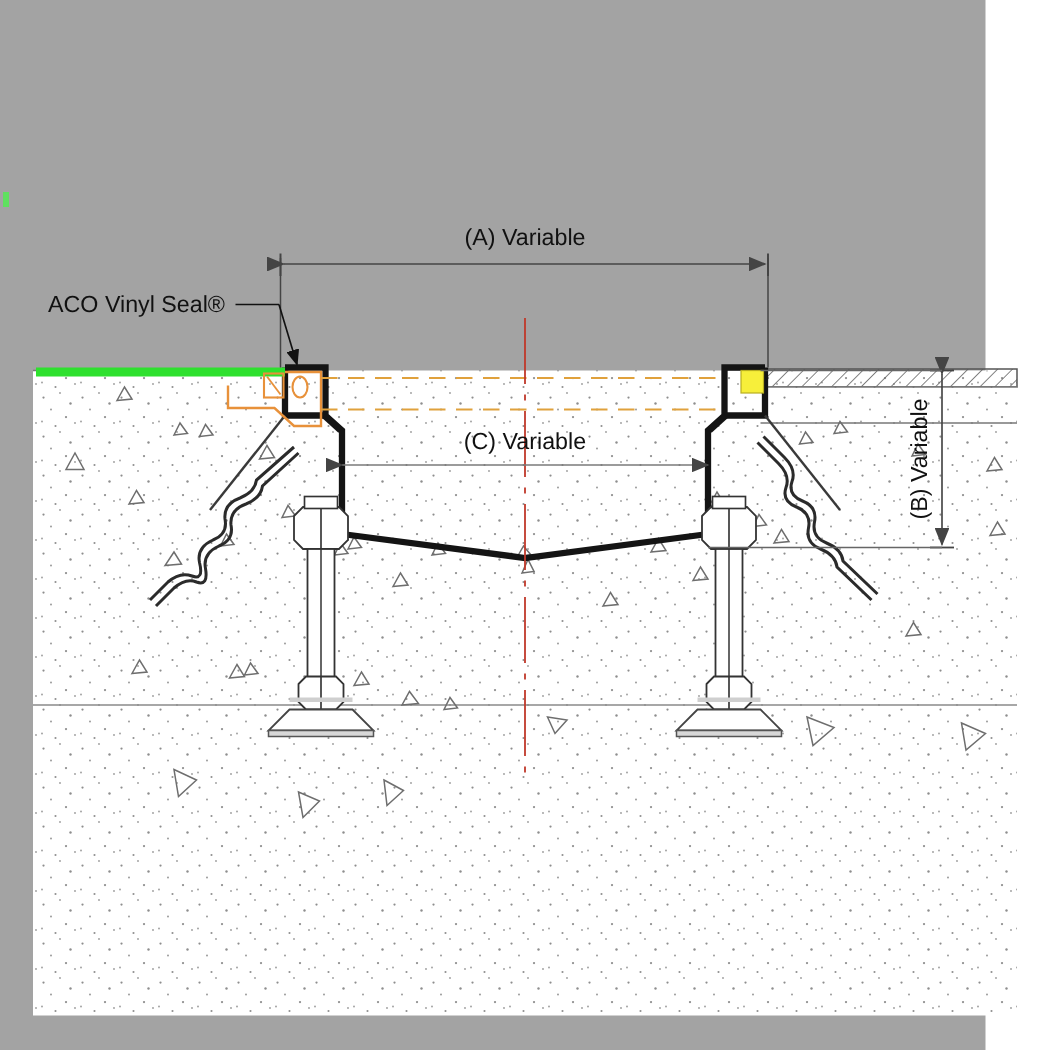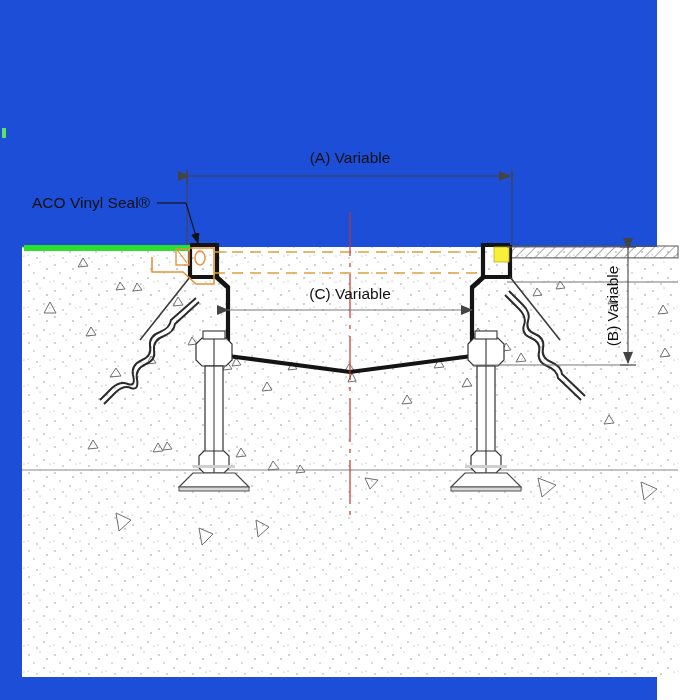--- a/index.html
+++ b/index.html
@@ -1,17 +1,17 @@
 <!DOCTYPE html>
 <html><head>
 <meta charset="utf-8">
 <style>
   html,body{margin:0;padding:0;background:#ffffff;}
   body{width:700px;height:700px;overflow:hidden;font-family:"Liberation Sans",sans-serif;}
-  #stage{position:relative;width:657px;height:700px;background:#1d4ed8;}
+  #stage{position:relative;width:657px;height:700px;background:#a3a3a3;}
   svg{display:block;}
   .lbl{font-family:"Liberation Sans",sans-serif;font-size:15.5px;fill:#111;}
 </style>
 </head>
 <body>
 
 <div id="stage">
 <svg width="700" height="700" viewBox="0 0 700 700">
 
   <defs>

